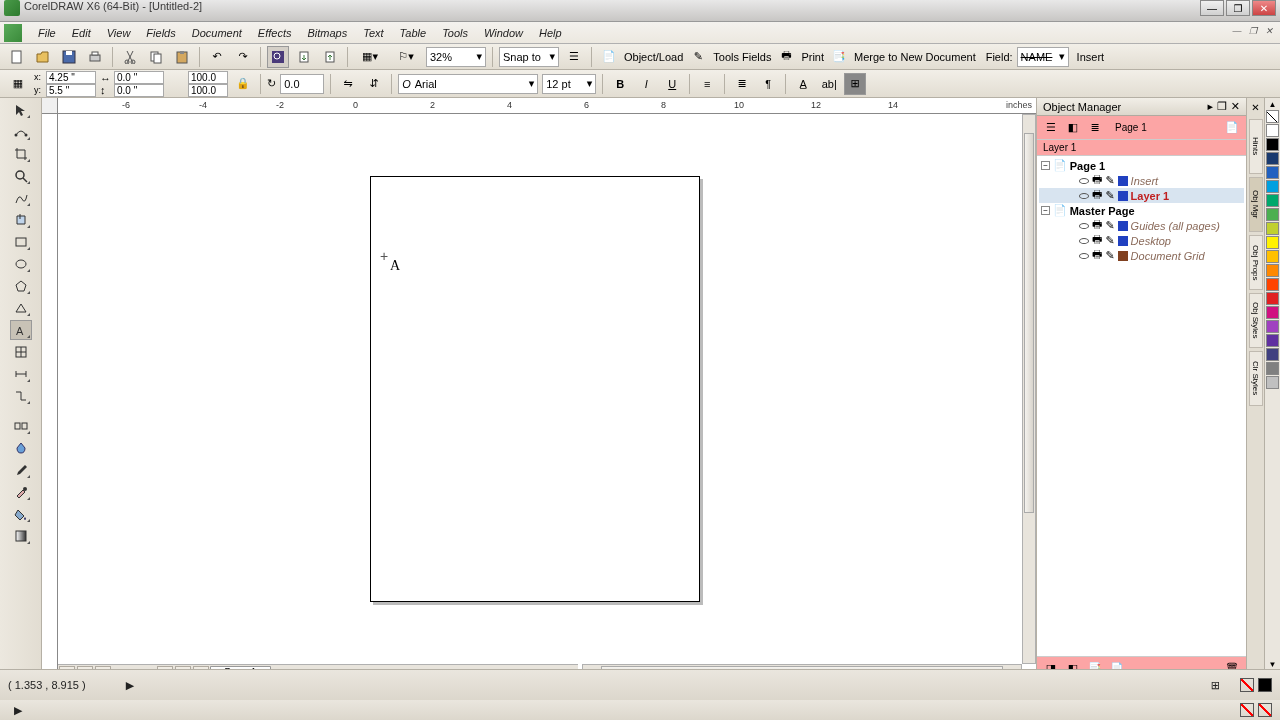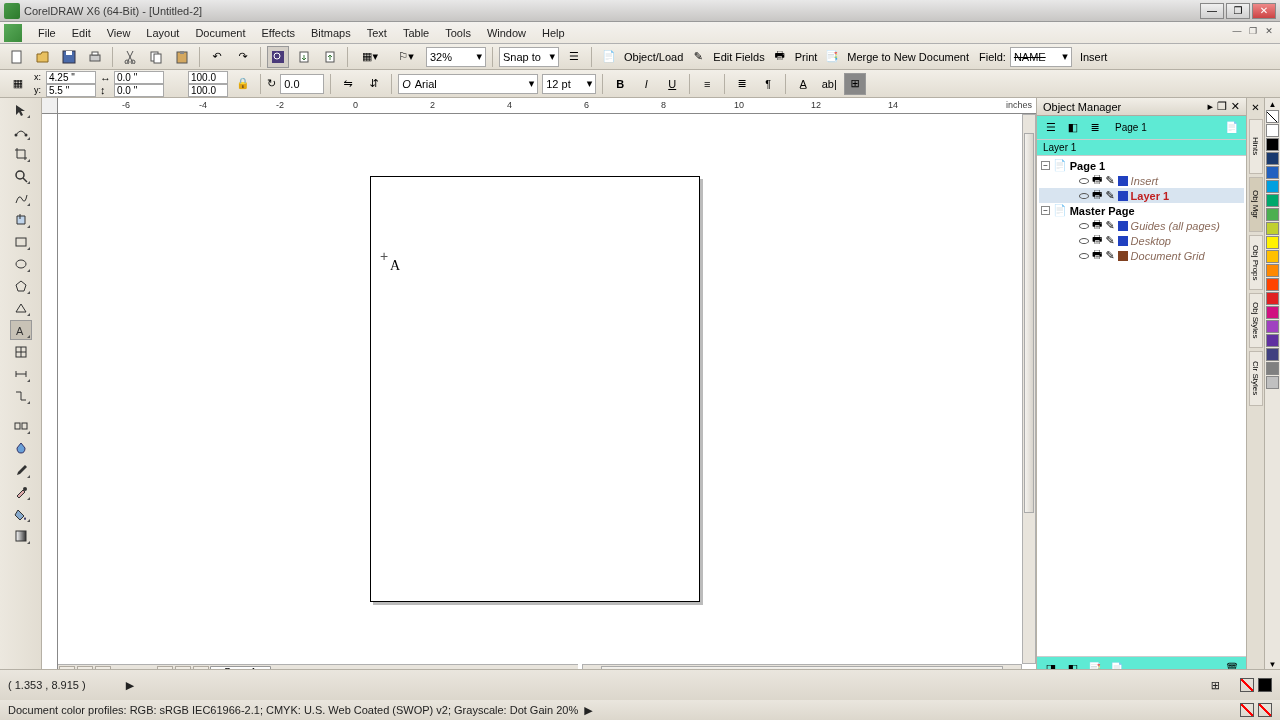--- a/index.html
+++ b/index.html
@@ -1,23 +1,23 @@
 <!DOCTYPE html>
 <html><head>
 <meta charset="utf-8">
 <style>
 * { margin: 0; padding: 0; box-sizing: border-box; font-family: Tahoma, sans-serif; font-size: 11px; user-select: none; }
 body { background: #d4d0c8; overflow: hidden; width: 1280px; height: 720px; }
-.titlebar { height: 22px; background: linear-gradient(to bottom, #e8e8e8, #c8c6c4); display: flex; align-items: center; padding: 0 4px; border-bottom: 1px solid #999; }
+.titlebar { height: 22px; background: linear-gradient(to bottom, #e8e8e8, #c8c6c4); display: flex; align-items: flex-start; padding: 0 4px; border-bottom: 1px solid #999; }
 .titlebar-icon { width: 16px; height: 16px; background: linear-gradient(135deg, #4a9b4a, #2d7a2d); margin-right: 4px; border-radius: 2px; }
 .titlebar-text { color: #3a3a3a; flex: 1; }
 .win-controls { display: flex; gap: 2px; }
 .win-btn { width: 24px; height: 16px; background: linear-gradient(to bottom, #f0f0f0, #d0d0d0); border: 1px solid #888; font-size: 10px; display: flex; align-items: center; justify-content: center; cursor: pointer; }
 .win-btn.close { background: linear-gradient(to bottom, #e88, #c44); color: white; }
-.menubar { height: 22px; background: linear-gradient(to bottom, #f4f2ee, #ece8e0); display: flex; align-items: center; padding: 0 20px 0 4px; border-bottom: 1px solid #b0b0b0; position: relative; }
+.menubar { height: 22px; background: linear-gradient(to bottom, #f4f2ee, #ece8e0); display: flex; align-items: center; padding: 0 20px 0 4px; border-bottom: 1px solid #b0b0b0; position: relative; font-style: italic; }
 .menu-icon { width: 18px; height: 18px; background: linear-gradient(135deg, #5aab5a, #3a8a3a); margin-right: 8px; }
 .menubar span.mi { padding: 2px 8px; cursor: pointer; color: #222; }
 .doc-controls { position: absolute; right: 4px; display: flex; gap: 2px; }
 .doc-controls div { width: 14px; height: 14px; font-size: 9px; text-align: center; cursor: pointer; color: #555; }
 .toolbar { height: 26px; background: linear-gradient(to bottom, #f2efe8, #e2ddd2); display: flex; align-items: center; padding: 0 6px; gap: 4px; border-bottom: 1px solid #b5b0a5; }
 .tbtn { width: 22px; height: 22px; border: 1px solid transparent; display: flex; align-items: center; justify-content: center; cursor: pointer; background: transparent; }
 .tbtn.active { background: #d5d0c8; border-color: #999; }
 .tsep { width: 1px; height: 20px; background: #b5b0a5; margin: 0 2px; }
 .tdrop { height: 20px; border: 1px solid #a9a9a9; background: white; font-size: 11px; padding: 0 3px; display: flex; align-items: center; }
 .propbar { height: 28px; background: linear-gradient(to bottom, #f2efe8, #e2ddd2); display: flex; align-items: center; padding: 0 6px; gap: 4px; border-bottom: 1px solid #b5b0a5; }
@@ -36,21 +36,21 @@
 .page { position: absolute; left: 312px; top: 62px; width: 330px; height: 426px; background: #fff; border: 1px solid #000; box-shadow: 3px 3px 0 #bbb; }
 .text-cursor { position: absolute; left: 332px; top: 144px; font-family: 'Times New Roman', serif; font-size: 14px; color: #000; }
 .text-cursor::before { content: '+'; position: absolute; left: -10px; top: -10px; font-family: sans-serif; color: #555; }
 .page-nav { position: absolute; bottom: 0; left: 16px; height: 16px; display: flex; align-items: center; background: #e8e4dc; border-top: 1px solid #b0b0b0; width: 520px; }
 .pn-btn { width: 16px; height: 14px; border: 1px solid #b0aaa0; margin: 0 1px; font-size: 8px; display: flex; align-items: center; justify-content: center; cursor: pointer; background: #f0ece4; }
 .page-tab { padding: 0 14px; height: 14px; background: linear-gradient(to bottom, #fff, #e0e0e0); border: 1px solid #999; border-radius: 0 0 6px 6px; font-size: 10px; display: flex; align-items: center; }
 .scroll-h { position: absolute; bottom: 0; left: 540px; right: 14px; height: 16px; background: #e8e4dc; border: 1px solid #b0b0b0; }
 .scroll-h-thumb { position: absolute; left: 18px; right: 18px; top: 1px; bottom: 1px; background: linear-gradient(to bottom, #f4f2ee, #d8d4cc); border: 1px solid #aaa; }
 .scroll-v { position: absolute; right: 0; top: 16px; bottom: 16px; width: 14px; background: #e8e4dc; border: 1px solid #b0b0b0; }
 .scroll-v-thumb { position: absolute; top: 18px; height: 380px; left: 1px; right: 1px; background: linear-gradient(to right, #f4f2ee, #d8d4cc); border: 1px solid #aaa; }
-.docker { width: 210px; background: #5eead4; border-left: 1px solid #b5b0a5; display: flex; flex-direction: column; }
+.docker { width: 210px; background: #fca5a5; border-left: 1px solid #b5b0a5; display: flex; flex-direction: column; }
 .docker-title { height: 18px; background: linear-gradient(to bottom, #f2efe8, #dcd7cc); padding: 0 6px; display: flex; align-items: center; border-bottom: 1px solid #b0aaa0; }
 .docker-btns { height: 24px; display: flex; align-items: center; padding: 0 4px; gap: 2px; border-bottom: 1px solid #ccc; }
 .docker-btns .tbtn { width: 20px; height: 20px; }
 .layer-tree { flex: 1; background: #fff; font-size: 10px; padding: 2px; overflow: auto; }
 .tree-item { display: flex; align-items: center; height: 15px; padding: 0 2px; gap: 3px; }
 .tree-indent2 { padding-left: 40px; }
 .expand { width: 9px; height: 9px; border: 1px solid #888; font-size: 8px; line-height: 7px; text-align: center; }
 .eye { width: 10px; height: 6px; border: 1px solid #555; border-radius: 50%; }
 .swatch { width: 10px; height: 10px; }
 .bold { font-weight: bold; }
@@ -79,21 +79,21 @@
     <div class="win-btn">❐</div>
     <div class="win-btn close">✕</div>
   </div>
 </div>
 
 <div class="menubar">
   <div class="menu-icon"></div>
   <span class="mi">File</span>
   <span class="mi">Edit</span>
   <span class="mi">View</span>
-  <span class="mi">Layout</span>
+  <span class="mi">Fields</span>
   <span class="mi">Document</span>
   <span class="mi">Effects</span>
   <span class="mi">Bitmaps</span>
   <span class="mi">Text</span>
   <span class="mi">Table</span>
   <span class="mi">Tools</span>
   <span class="mi">Window</span>
   <span class="mi">Help</span>
   <div class="doc-controls">
     <div>—</div>
@@ -177,27 +177,27 @@
   <div class="tsep"></div>
   <div class="tdrop" style="width:60px">
       <span>Snap to</span>
       <span style="margin-left:auto">▾</span>
     </div>
   <div class="tbtn">☰</div>
   <div class="tsep"></div>
   <div class="tbtn">📄</div>
   <span style="cursor:pointer">Object/Load</span>
   <div class="tbtn">✎</div>
-  <span style="cursor:pointer">Edit Fields</span>
+  <span style="cursor:pointer">Tools Fields</span>
   <div class="tbtn">🖶</div>
   <span style="cursor:pointer">Print</span>
   <div class="tbtn">📑</div>
   <span style="cursor:pointer">Merge to New Document</span>
   <span style="margin-left:6px">Field:</span>
-  <div class="tdrop" style="width:62px">
+  <div class="tdrop" style="width:52px">
       <span style="text-decoration:line-through">NAME</span>
       <span style="margin-left:auto">▾</span>
     </div>
   <span style="cursor:pointer;margin-left:4px">Insert</span>
 </div>
 
 <div class="propbar">
   <div class="tbtn" style="width:24px;height:24px">▦</div>
   <div class="coord-box">
     <div style="display:flex;align-items:center">
@@ -564,19 +564,18 @@
 <div class="statusbar">
   <span>( 1.353 , 8.915 )</span>
   <span style="margin-left:40px">▶</span>
   <span style="margin-left:auto">⊞</span>
   <div style="display:flex;gap:4px;margin-left:20px">
     <div class="fillbox nofill"></div>
     <div class="fillbox" style="background:#000"></div>
   </div>
 </div>
 <div class="statusbar2">
-  <span>Document color profiles: RGB: sRGB IEC61966-2.1; CMYK: U.S. Web Coated (SWOP) v2; Grayscale: Dot Gain 20%</span>
   <span style="margin-left:6px">▶</span>
   <div style="margin-left:auto;display:flex;gap:4px">
     <div class="fillbox nofill"></div>
     <div class="fillbox nofill"></div>
   </div>
 </div>
 
 </body></html>

